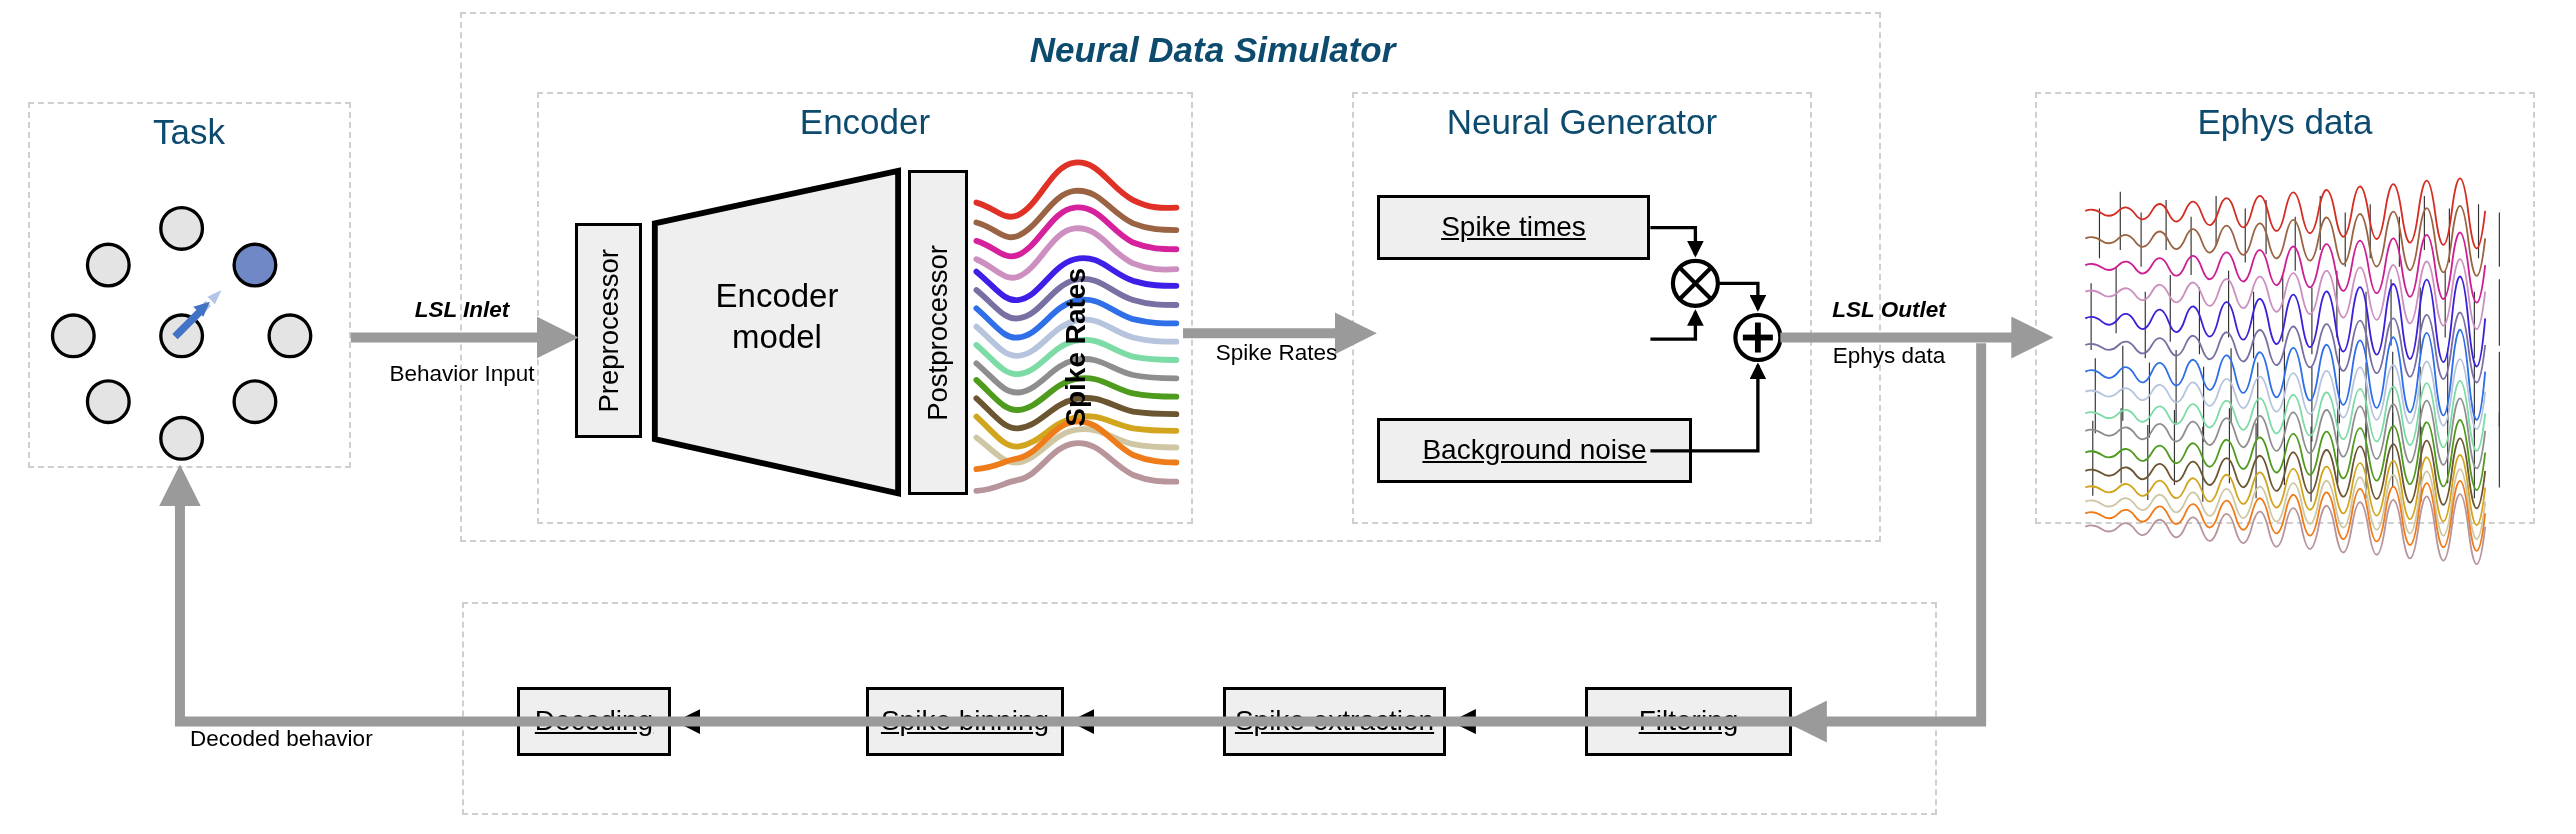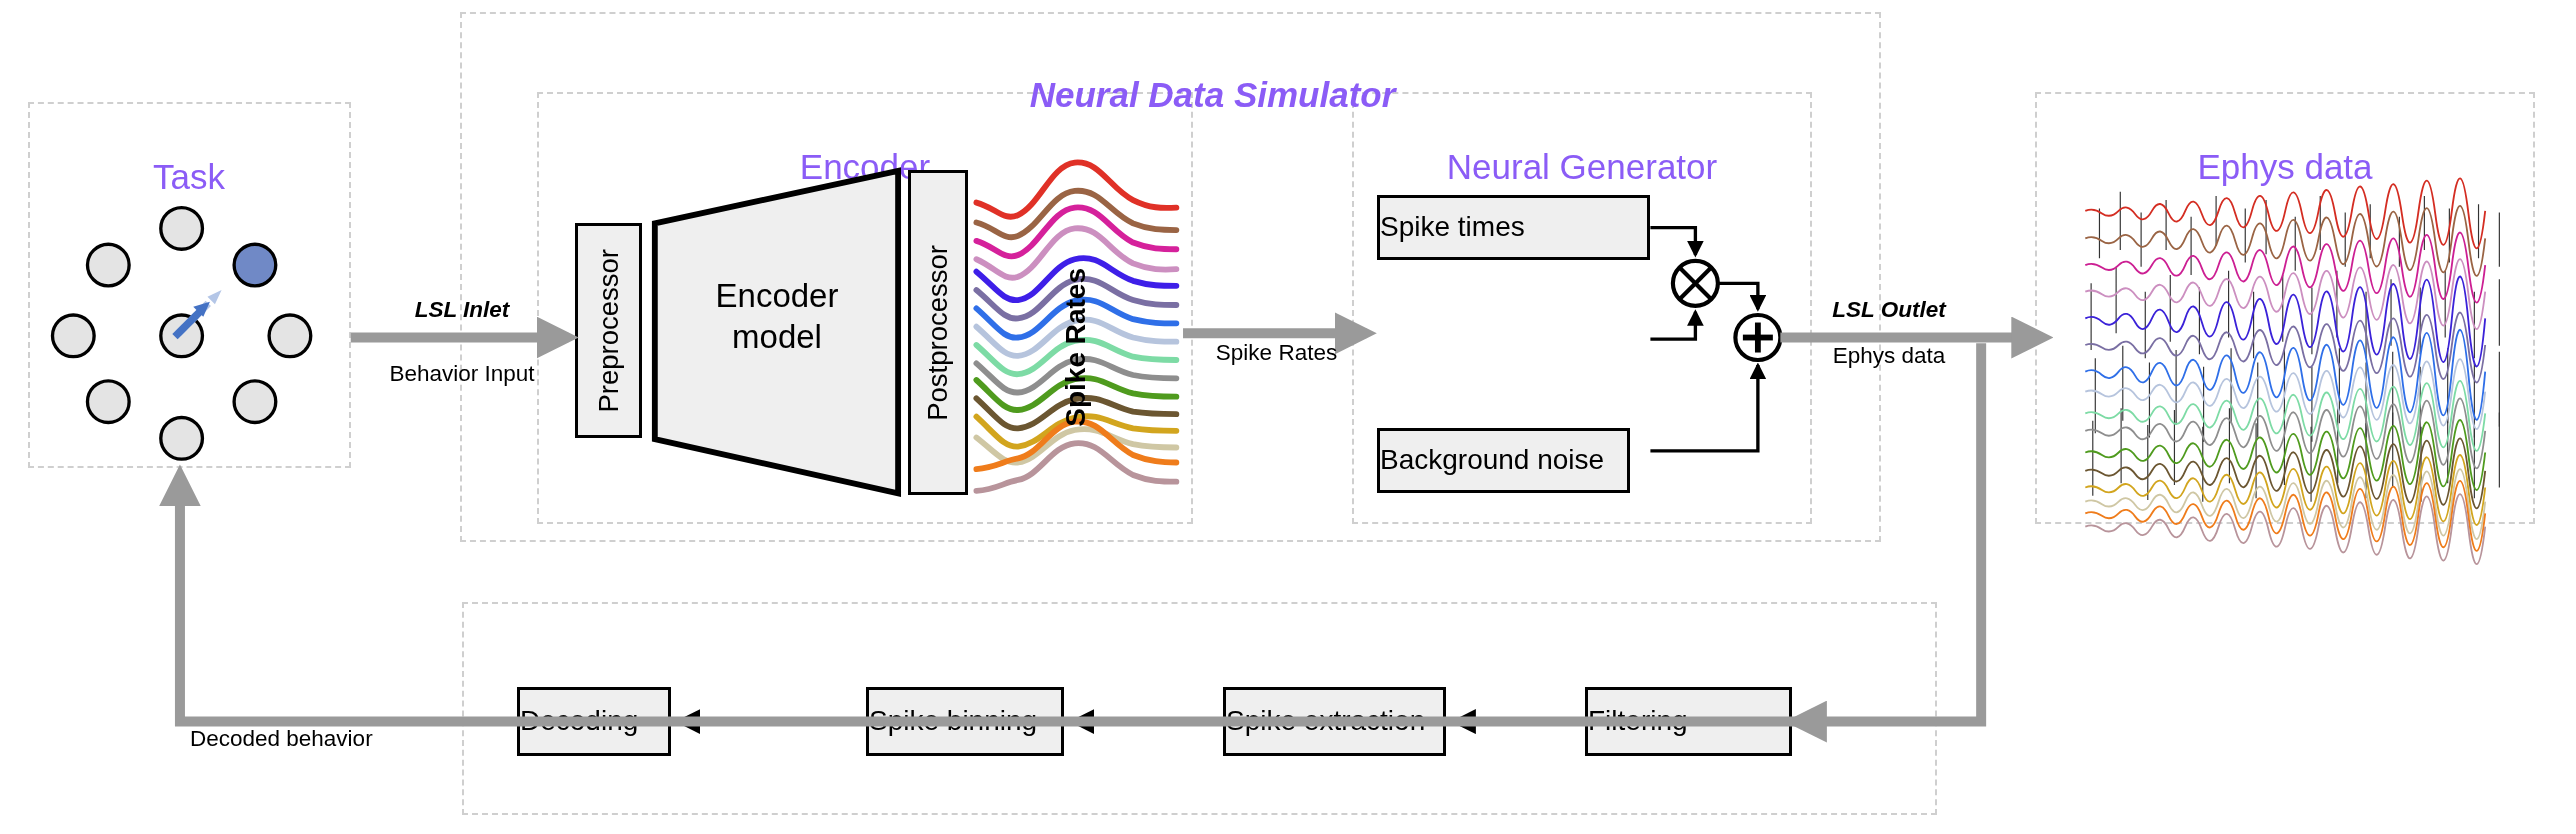--- a/index.html
+++ b/index.html
@@ -2,24 +2,24 @@
 <html style="font-size:13.3px"><head>
 <meta charset="utf-8">
 <style>
   html,body{margin:0;padding:0;background:#ffffff;}
   body{width:2576px;height:835px;position:relative;overflow:hidden;
        font-family:"Liberation Sans","DejaVu Sans",sans-serif;color:#000;}
   .stage{position:absolute;left:0;top:0;width:2576px;height:835px;}
   svg.layer{position:absolute;left:0;top:0;width:2576px;height:835px;pointer-events:none;}
   .dashbox{position:absolute;border:2.5px dashed #cfcfcf;box-sizing:border-box;}
   .panel-title{position:absolute;text-align:center;font-size:35px;font-weight:400;
-               color:#8b5cf6;white-space:nowrap;margin-top:45px;}
+               color:#0c4a6e;white-space:nowrap;}
   .panel-title.italic{font-style:italic;font-weight:700;}
   .procbox{position:absolute;background:#efefef;border:3.3px solid #000;box-sizing:border-box;
-           display:flex;align-items:center;text-align:center;}
+           display:flex;align-items:center;justify-content:center;text-align:center;text-decoration:underline;}
   .procbox span{font-size:28px;line-height:1.15;}
   .vertlabel{position:absolute;background:#efefef;border:3.3px solid #000;box-sizing:border-box;
              display:flex;align-items:center;justify-content:center;}
   .vertlabel span{font-size:27.5px;writing-mode:vertical-rl;transform:rotate(180deg);white-space:nowrap;}
   .flowlabel{position:absolute;font-size:22.5px;white-space:nowrap;text-align:center;}
   .flowlabel.it{font-style:italic;font-weight:600;}
   .spikerates-label{position:absolute;font-size:28px;font-weight:700;white-space:nowrap;
                     writing-mode:vertical-rl;transform:rotate(180deg);}
 </style>
 </head>
@@ -96,21 +96,21 @@
       <path stroke="#cfc7a4" d="M1172,525 C1195,543 1205,557 1222,555 C1248,551 1262,521 1290,516 C1320,511 1332,526 1360,533 C1380,537 1395,537 1412,537"></path>
       <path stroke="#ef7c1b" d="M1172,563 C1195,561 1205,553 1222,550 C1248,545 1262,509 1290,506 C1320,503 1332,531 1360,546 C1380,554 1395,555 1412,555"></path>
       <path stroke="#b8949b" d="M1172,589 C1195,588 1205,579 1222,576 C1248,571 1262,535 1290,532 C1320,529 1332,556 1360,570 C1380,578 1395,578 1412,578"></path>
     </g>
   </svg>
   <div class="spikerates-label" style="left:1060px;top:268px;">Spike Rates</div>
 
   <div class="procbox" style="left:1377px;top:195px;width:273px;height:65px;">
     <span>Spike times</span>
   </div>
-  <div class="procbox" style="left:1377px;top:428px;width:253px;height:65px;">
+  <div class="procbox" style="left:1377px;top:418px;width:315px;height:65px;">
     <span>Background noise</span>
   </div>
 
   <svg class="layer" viewBox="0 0 3092 1002">
     <defs>
       <marker id="blkarrow" viewBox="0 0 10 10" refX="8.5" refY="5" markerWidth="5" markerHeight="5" orient="auto-start-reverse">
         <path d="M 0 0 L 10 5 L 0 10 z" fill="#000"></path>
       </marker>
     </defs>
     <g stroke="#000" stroke-width="4" fill="none">

